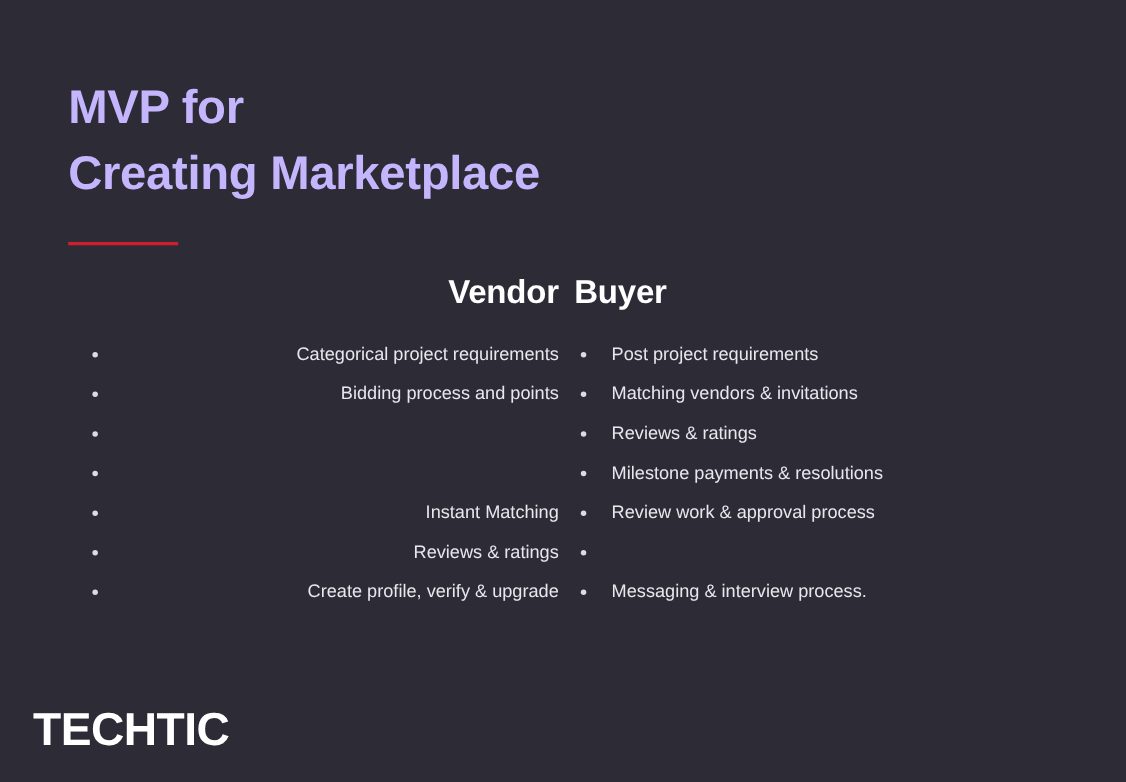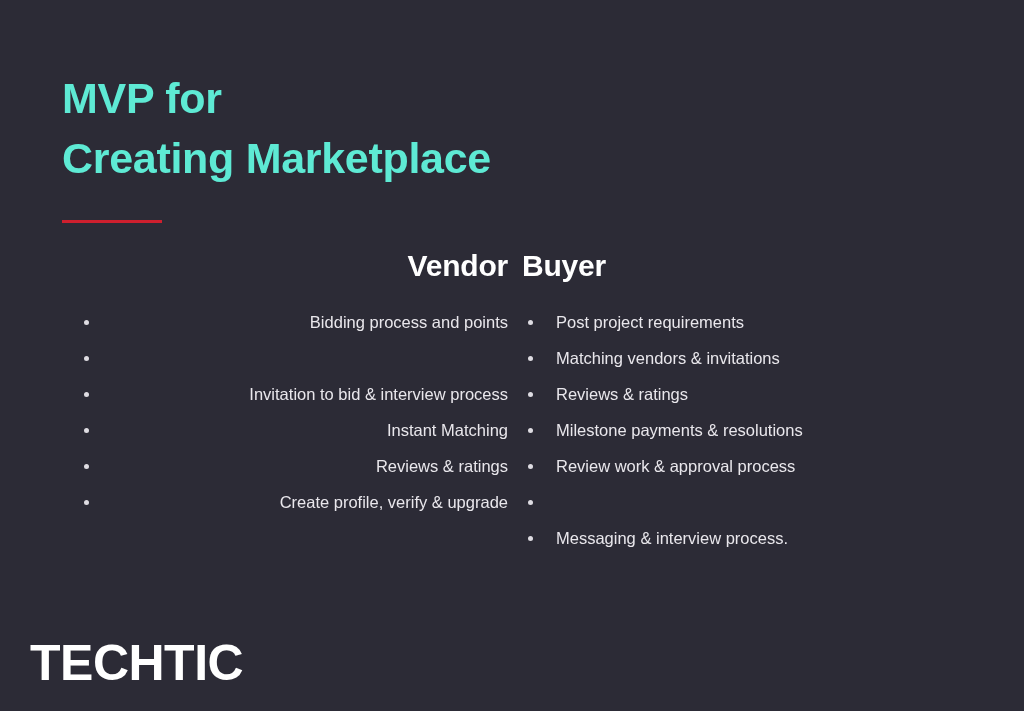--- a/index.html
+++ b/index.html
@@ -24,21 +24,21 @@
   .title-block {
     position: absolute;
     left: 62px;
     top: 68px;
     width: 700px;
   }
   .title-line {
     font-size: 43px;
     line-height: 60px;
     font-weight: 700;
-    color: #5eead4;
+    color: #c4b5fd;
     letter-spacing: -0.3px;
     white-space: nowrap;
   }
 
   
   .accent-rule {
     position: absolute;
     left: 62px;
     top: 220px;
     width: 100px;
@@ -102,21 +102,21 @@
 
   .bullet-text {
     display: inline;
   }
 
   
   .brand-logo {
     position: absolute;
     left: 30px;
     top: 640px;
-    font-size: 50px;
+    font-size: 42px;
     font-weight: 700;
     color: #ffffff;
     letter-spacing: -0.5px;
     line-height: 46px;
     white-space: nowrap;
   }
 </style>
 </head>
 <body>
 
@@ -129,28 +129,31 @@
 
   <div class="accent-rule"></div>
 
   <div class="columns">
 
     <div class="column vendor">
       <h2 class="column-heading">Vendor</h2>
       <ul class="bullet-list">
         <li class="bullet-item">
           <span class="bullet-dot"></span>
+          <span class="bullet-text">Categorical project requirements</span>
+        </li>
+        <li class="bullet-item">
+          <span class="bullet-dot"></span>
           <span class="bullet-text">Bidding process and points</span>
         </li>
         <li class="bullet-item">
           <span class="bullet-dot"></span>
         </li>
         <li class="bullet-item">
           <span class="bullet-dot"></span>
-          <span class="bullet-text">Invitation to bid &amp; interview process</span>
         </li>
         <li class="bullet-item">
           <span class="bullet-dot"></span>
           <span class="bullet-text">Instant Matching</span>
         </li>
         <li class="bullet-item">
           <span class="bullet-dot"></span>
           <span class="bullet-text">Reviews &amp; ratings</span>
         </li>
         <li class="bullet-item">

